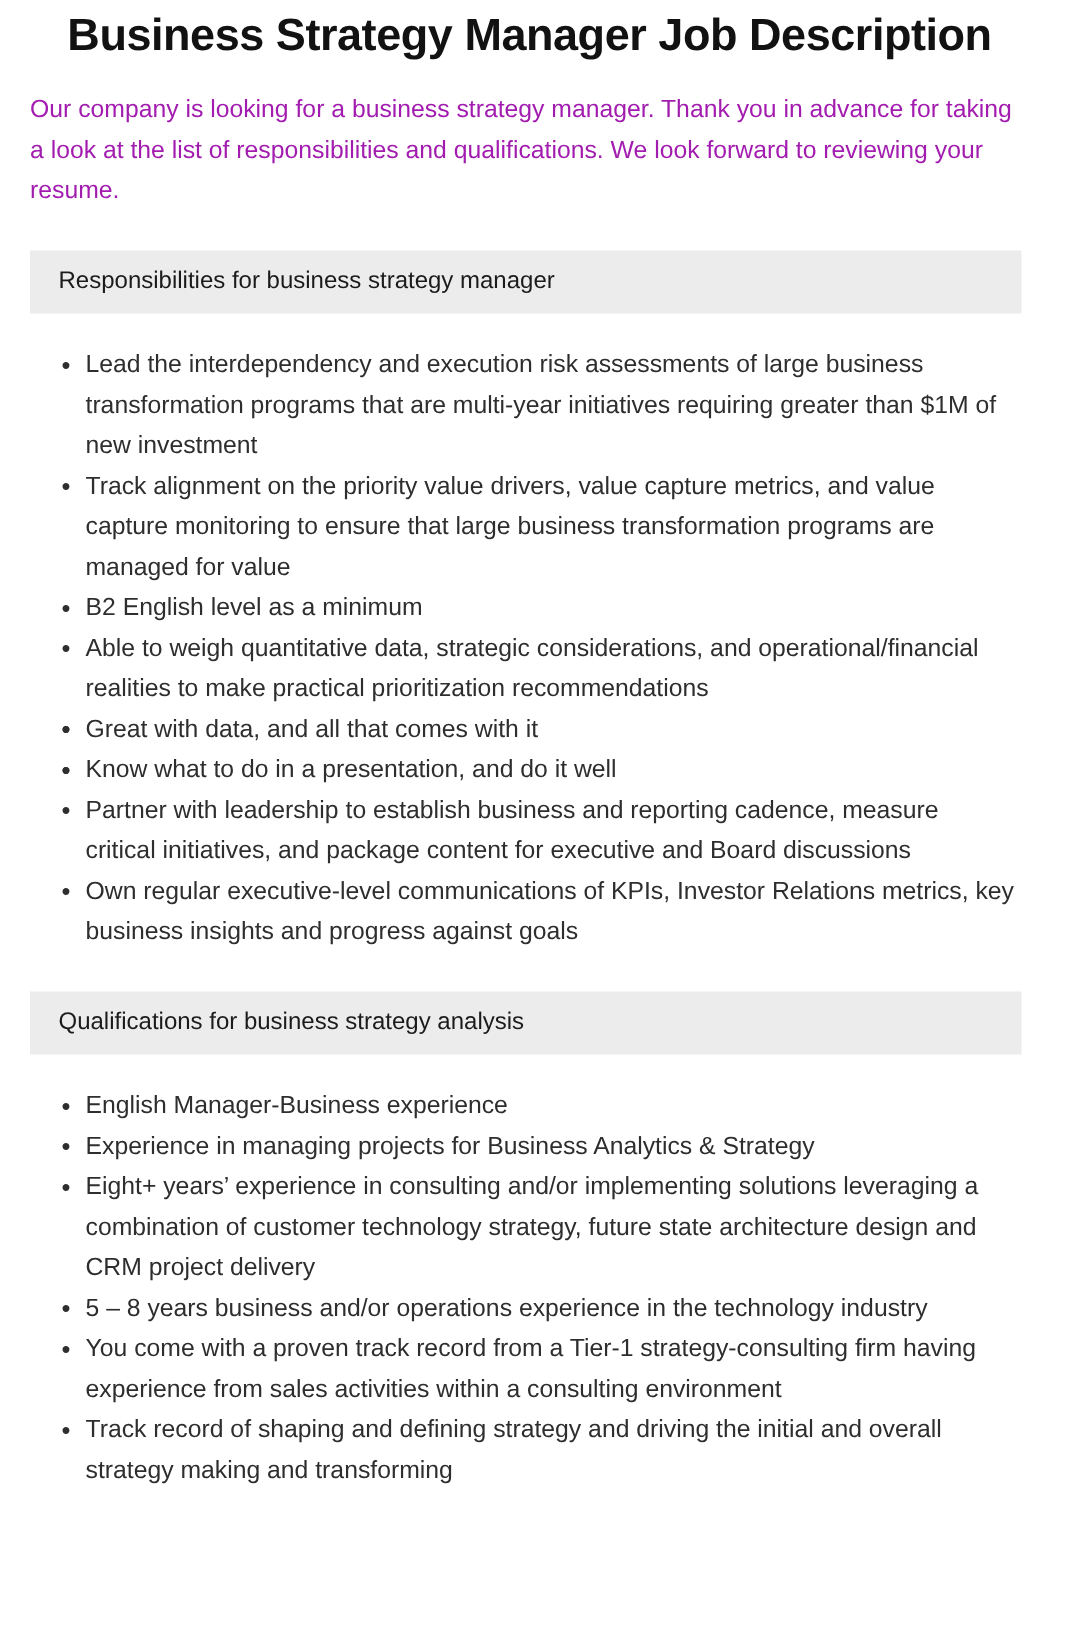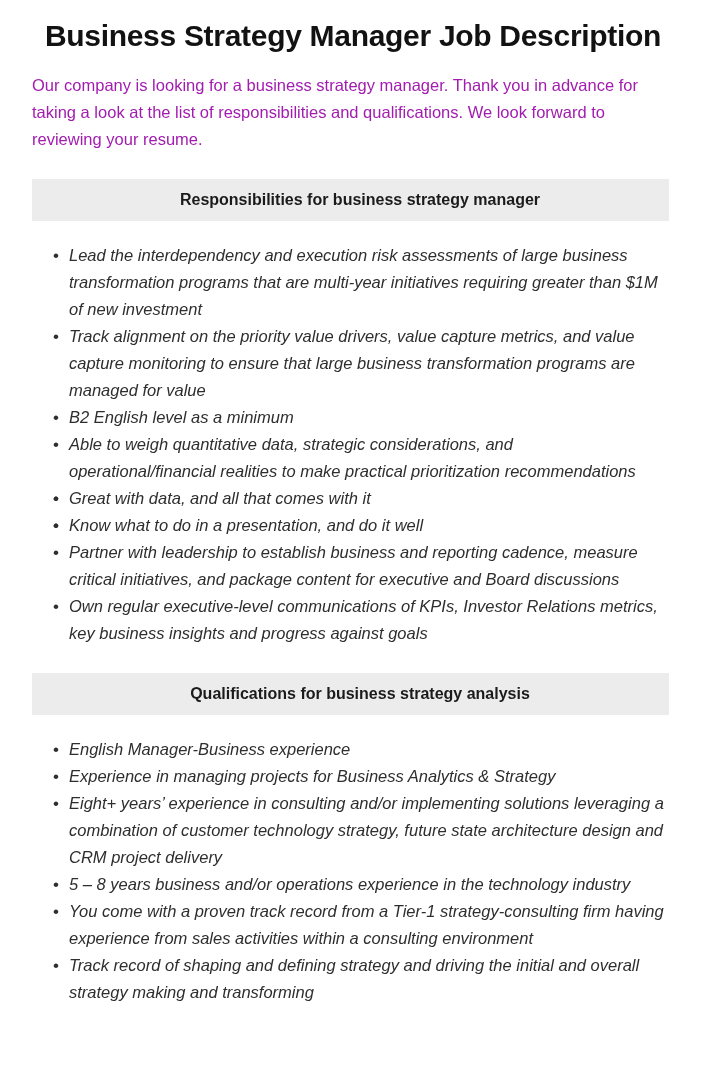--- a/index.html
+++ b/index.html
@@ -11,21 +11,21 @@
   body {
     width: 720px;
     min-height: 1083px;
     font-family: "Liberation Sans", "DejaVu Sans", sans-serif;
     color: #2b2b2b;
     -webkit-font-smoothing: antialiased;
   }
   .page {
     width: 704px;
     box-sizing: border-box;
-    padding: 12px;
+    padding: 0;
     position: relative;
   }
 
   
   .doc-title {
     margin: 0;
     padding: 4px 20px 0 22px;
     font-size: 30px;
     line-height: 40px;
     font-weight: 700;
@@ -47,24 +47,23 @@
   
   .section {
     margin-top: 26px;
   }
   .section-head {
     background: #ececec;
     margin: 0 23px 0 20px;
     padding: 11px 0 11px 19px;
     font-size: 16px;
     line-height: 20px;
-    font-weight: 700;
+    font-weight: 400;
     color: #1b1b1b;
     box-sizing: border-box;
-    text-align: center;
   }
 
   
   .bullet-list {
     list-style: none;
     margin: 0;
     padding: 0;
   }
   .section-responsibilities .bullet-list { padding-top: 21px; }
   .section-qualifications  .bullet-list { padding-top: 21px; }
@@ -86,21 +85,20 @@
     top: 0;
     width: 6px;
     height: 27px;
     line-height: 27px;
     font-size: 17px;
     color: #2e2e2e;
     text-align: center;
   }
   .bullet-text {
     display: block;
-    font-style: italic;
   }
 
   .section-bottom-pad { height: 18px; }
 </style>
 </head>
 <body>
 
 <div class="page">
 
   <h1 class="doc-title">Business Strategy Manager Job Description</h1>

